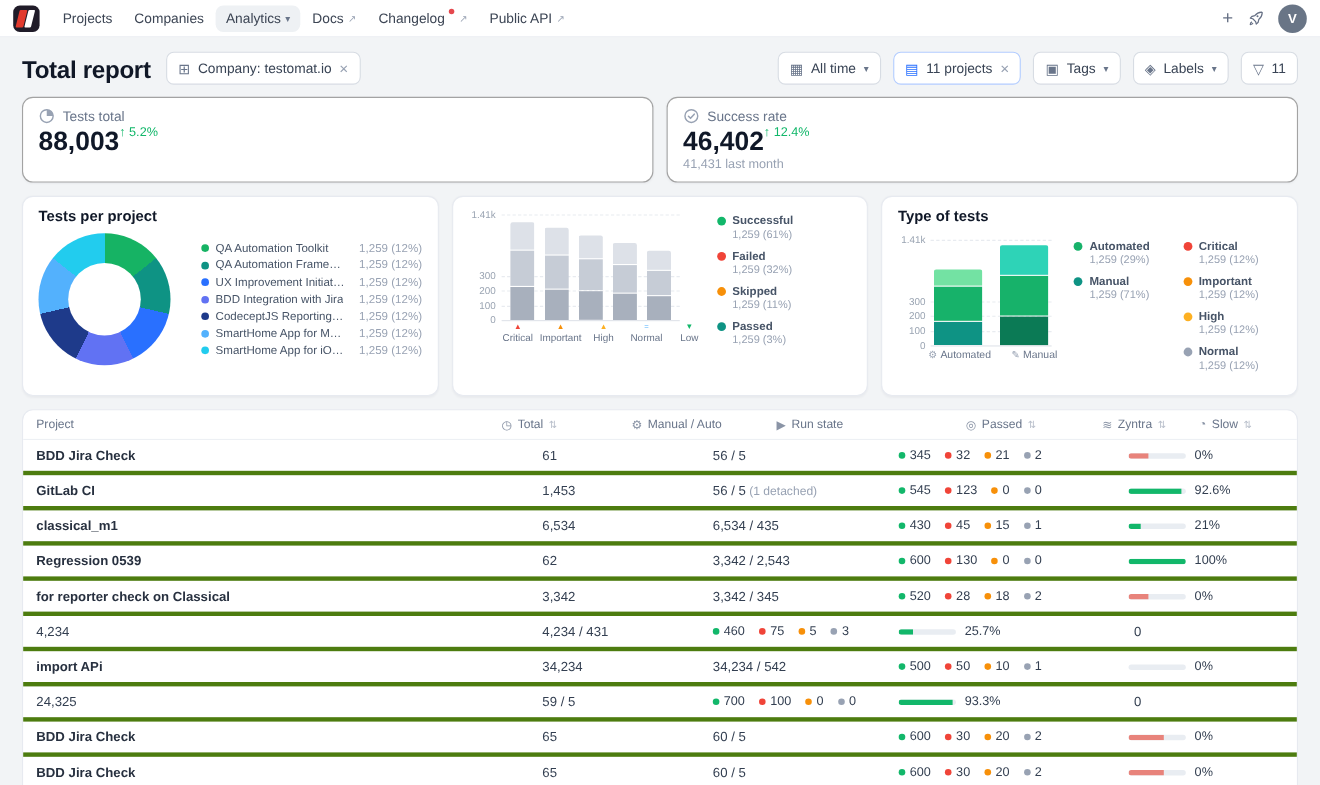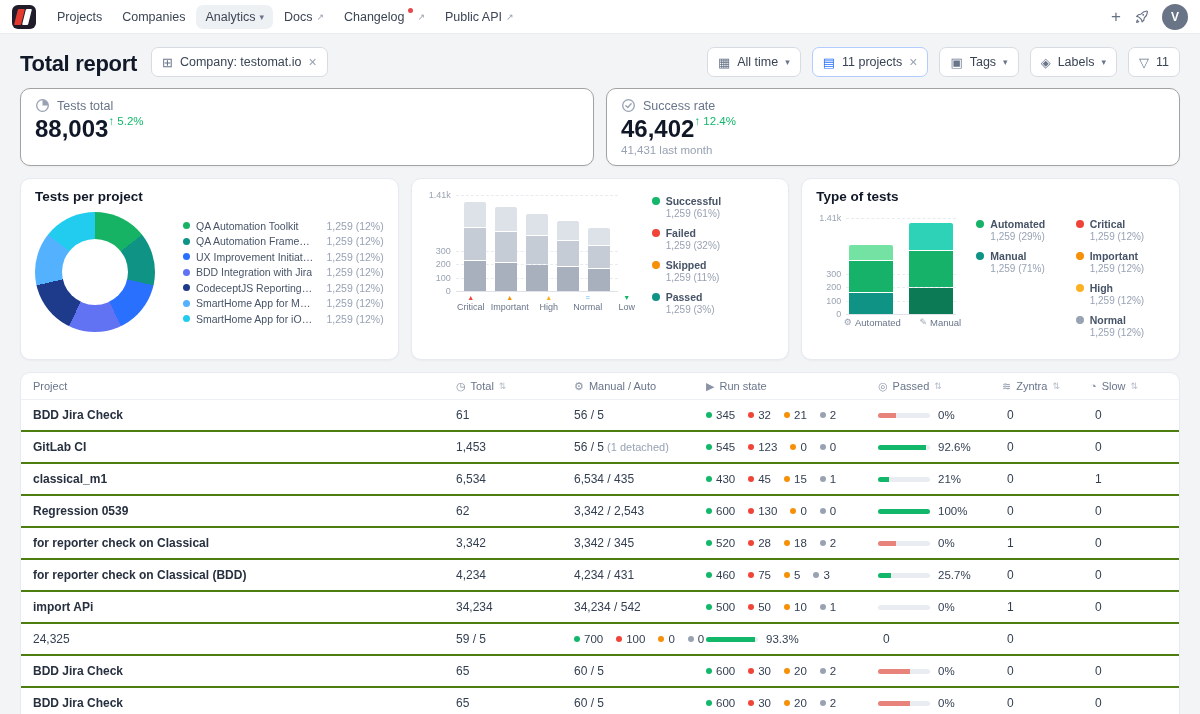--- a/index.html
+++ b/index.html
@@ -81,21 +81,21 @@
   .lg-name { font-size:10.5px; color:#475467; font-weight:600; white-space:nowrap; overflow:hidden; text-overflow:ellipsis; }
   .lg-val { font-size:10px; color:#98a2b3; margin-top:1px; white-space:nowrap; }
   
   .tbl { margin-top:12px; background:#fff; border:1px solid #e7eaf0; border-radius:10px 10px 0 0; overflow:hidden; }
   .tbl-row { display:grid; grid-template-columns:423px 118px 132px 172px 124px 88px 1fr;
     align-items:center; padding:0 12px; }
   .thead { height:27px; border-bottom:1px solid #edf0f4; color:#69758a; font-size:11px; }
   .th { display:flex; align-items:center; gap:5px; cursor:pointer; }
   .th .ic { font-size:11px; color:#8a94a6; }
   .th .sort { font-size:9px; color:#b6bdc9; }
-  .trow { height:32px; border-bottom:2px solid #4d7c0f; font-size:12px; color:#333f51; cursor:pointer; }
+  .trow { height:32px; border-bottom:4px solid #4d7c0f; font-size:12px; color:#333f51; cursor:pointer;gap:37px; }
   .project { font-weight:600; color:#27303f; white-space:nowrap; overflow:hidden; text-overflow:ellipsis; }
   .detached { color:#98a2b3; font-size:11px; }
   .td-run { display:flex; gap:13px; align-items:center; }
   .rs { display:flex; align-items:center; gap:4px; }
   .rs .dot { width:6px; height:6px; border-radius:50%; }
   .rs .v { font-size:11.5px; color:#333f51; }
   .td-success { display:flex; align-items:center; gap:8px; }
   .pbar { width:52px; height:5px; border-radius:3px; background:#e9edf2; overflow:hidden; display:flex; flex:none; }
   .pfill { height:100%; background:#12b76a; }
   .pfail { height:100%; background:#e8837b; }
@@ -649,21 +649,20 @@
           <div class="td td-success">
             <span class="pbar">
               <span class="pfail" style="width: 35%;"></span>
             </span>
             <span class="psct">0%</span>
           </div>
           <div class="td num">1</div>
           <div class="td num">0</div>
         </div>
         <div class="tbl-row trow">
-          <div class="td"><span class="project">for reporter check on Classical (BDD)</span></div>
           <div class="td">4,234</div>
           <div class="td"><span>4,234 / 431</span></div>
           <div class="td td-run">
             <span class="rs">
               <span class="dot" style="background: rgb(18, 183, 106);"></span>
               <span class="v">460</span>
             </span>
             <span class="rs">
               <span class="dot" style="background: rgb(240, 68, 56);"></span>
               <span class="v">75</span>

